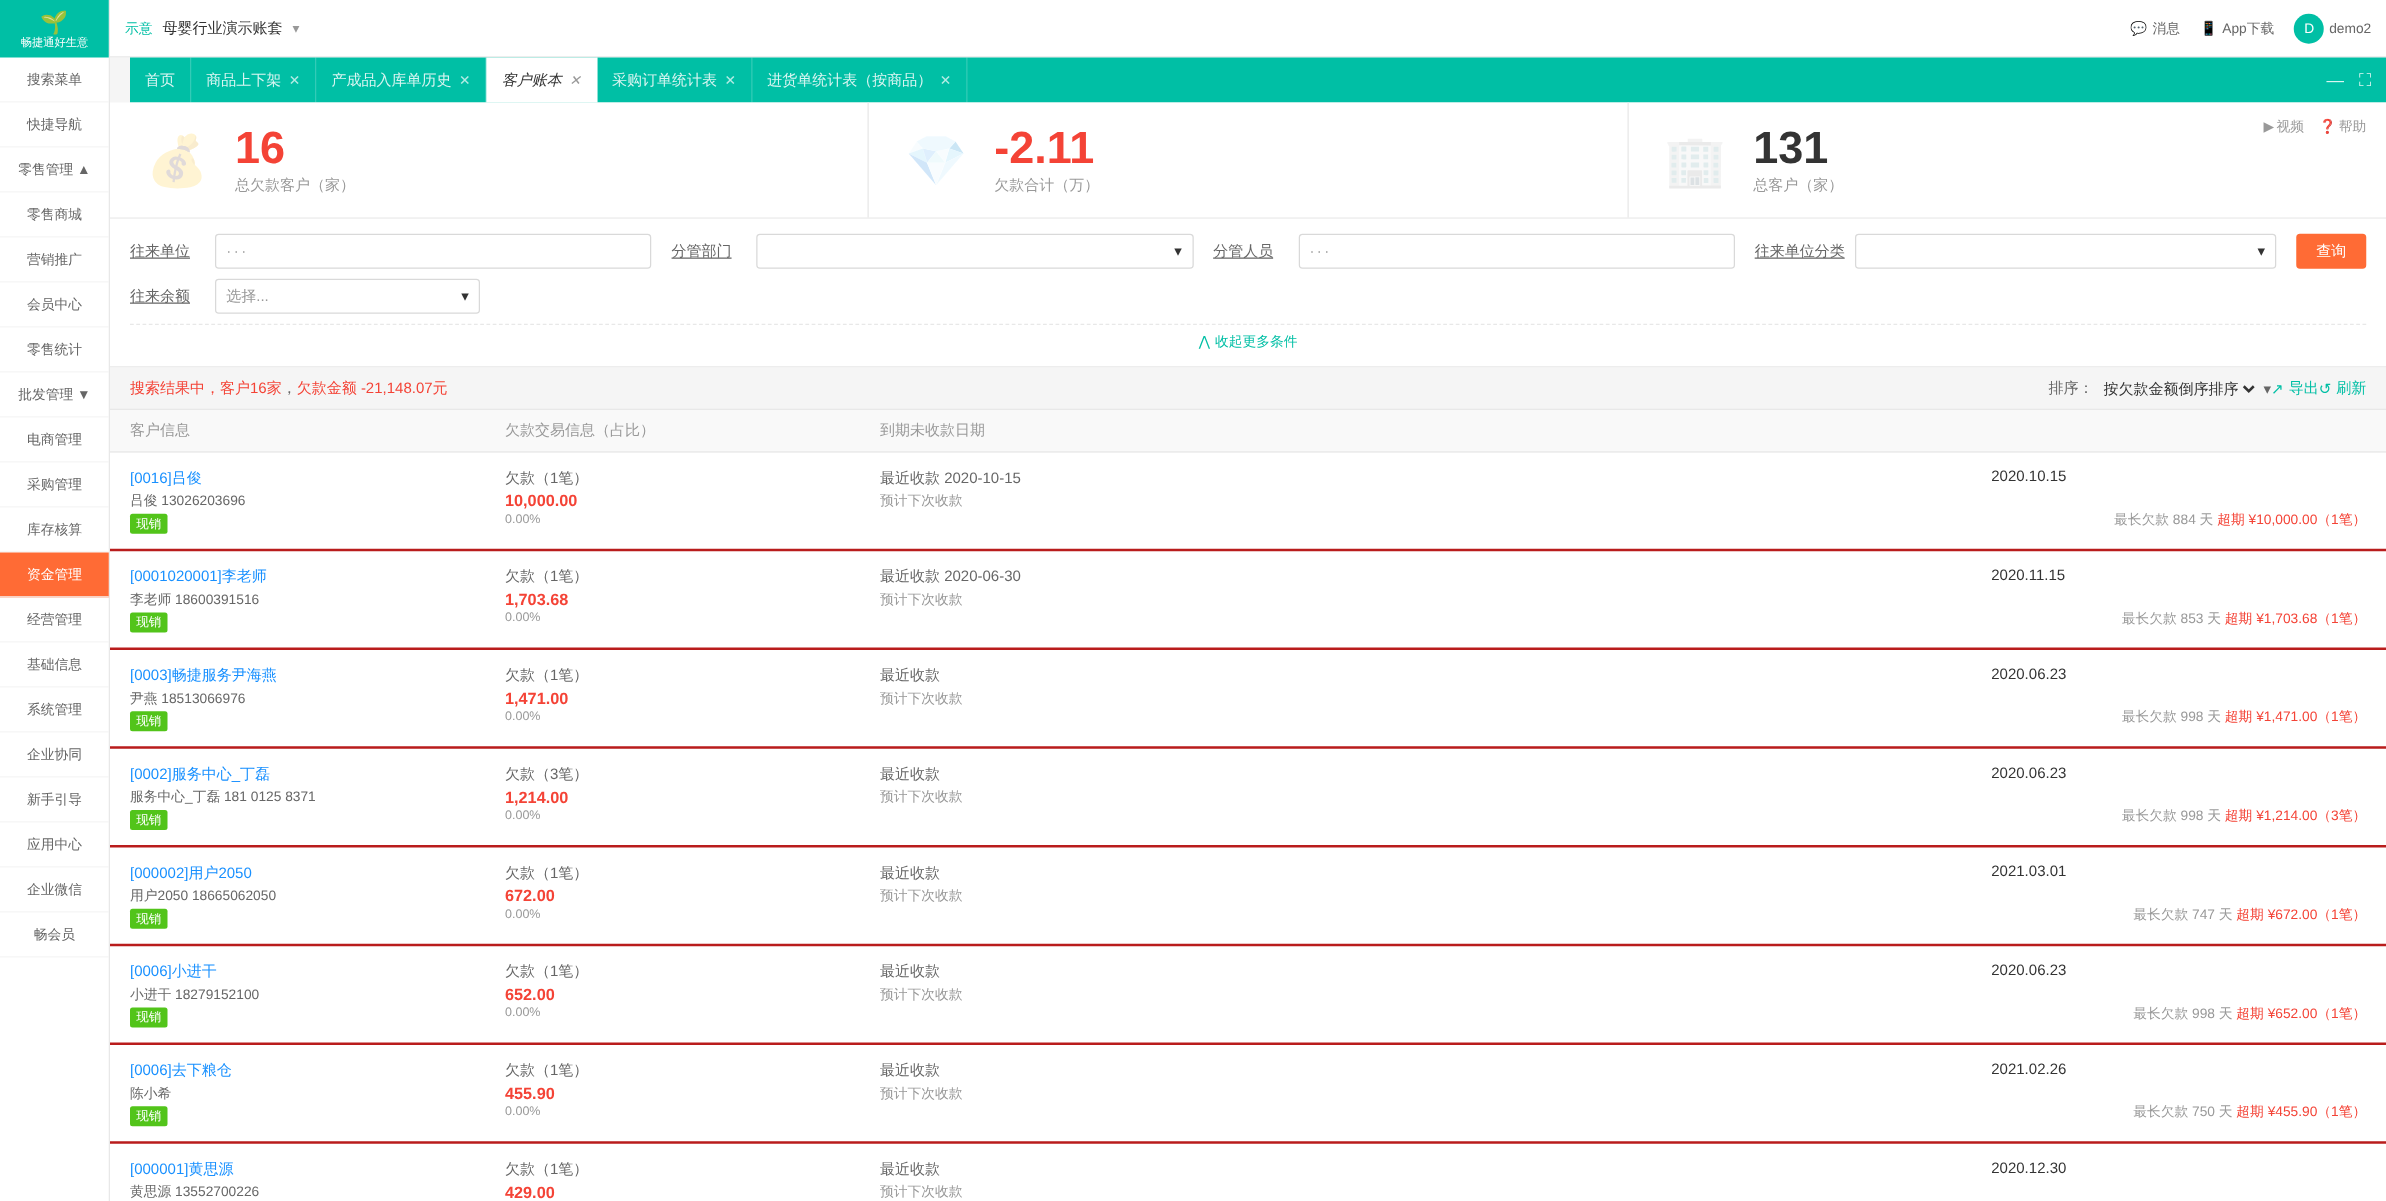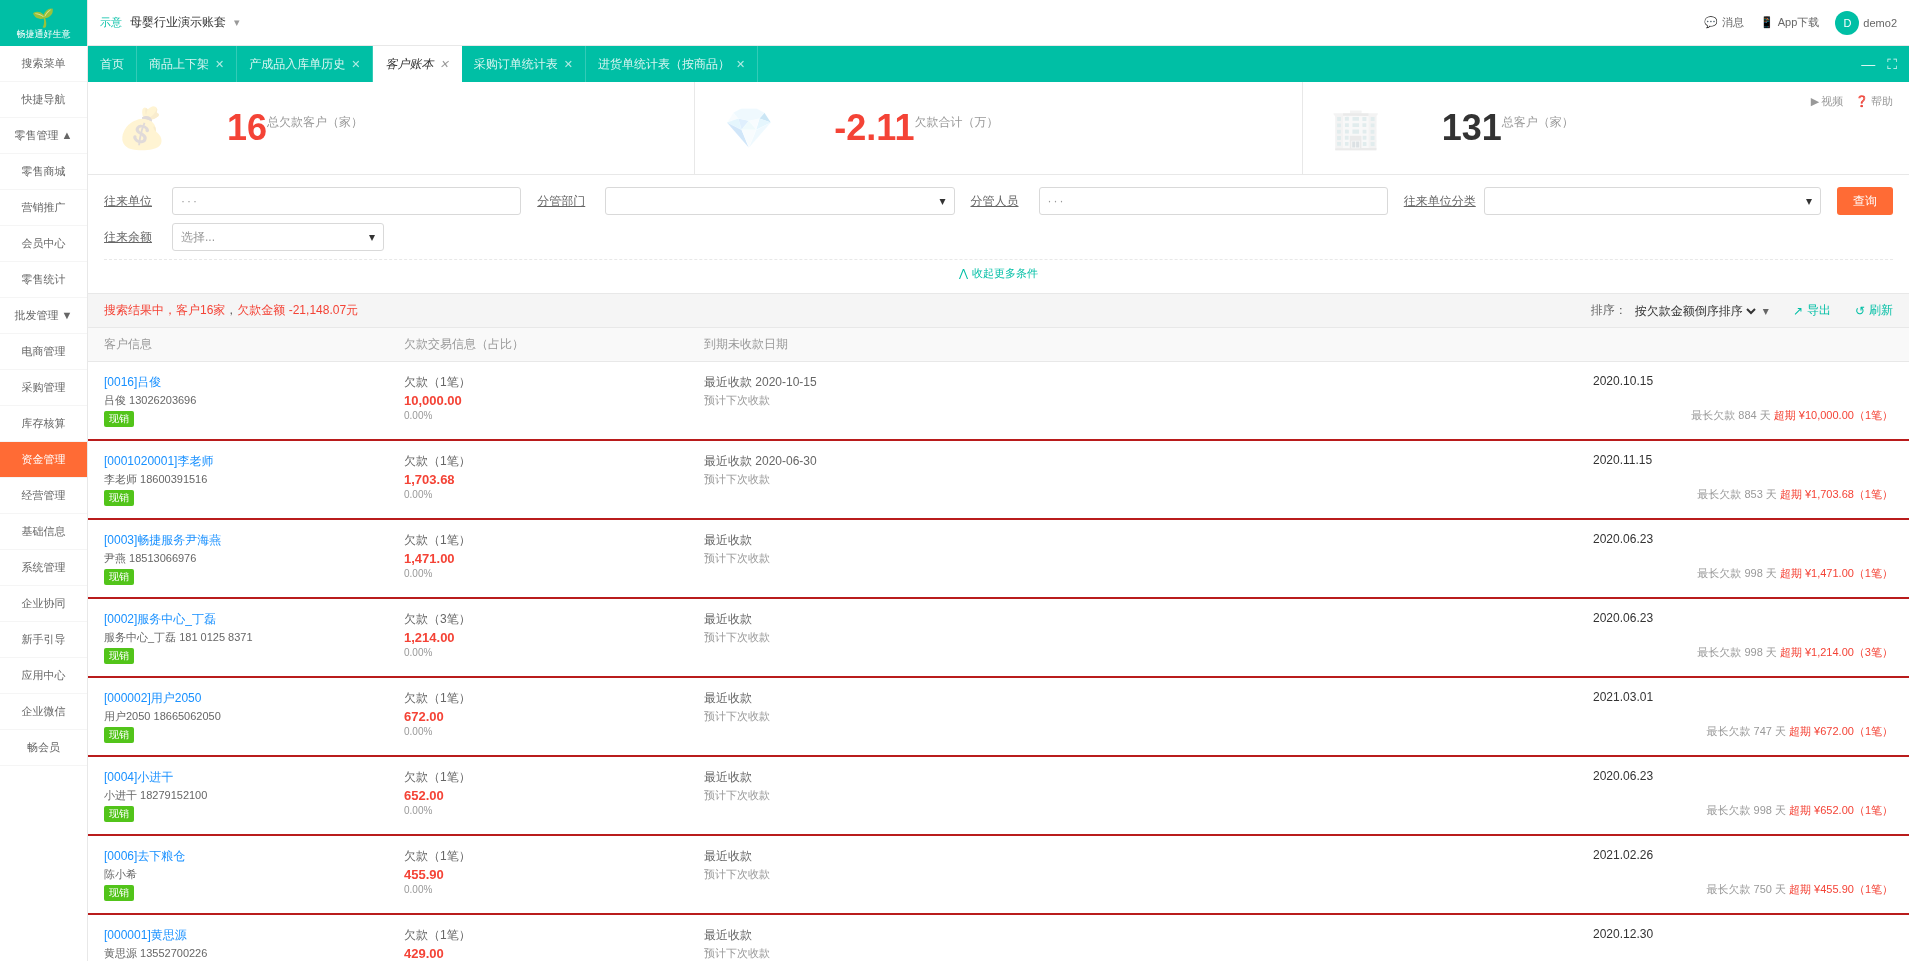--- a/index.html
+++ b/index.html
@@ -14,38 +14,38 @@
     
     .main { flex: 1; display: flex; flex-direction: column; overflow: hidden; }
 
     
     .topbar { background: #fff; height: 46px; display: flex; align-items: center; justify-content: space-between; padding: 0 12px; border-bottom: 1px solid #e8e8e8; flex-shrink: 0; }
     .topbar-left { display: flex; align-items: center; gap: 8px; font-size: 11px; color: #666; }
     .topbar-right { display: flex; align-items: center; gap: 16px; font-size: 11px; color: #666; }
     .topbar-icon { display: flex; align-items: center; gap: 4px; cursor: pointer; }
 
     
-    .tabs { background: #00bfa5; display: flex; align-items: center; height: 36px; flex-shrink: 0; }
+    .tabs { background: #00bfa5; display: flex; align-items: center; height: 36px; flex-shrink: 0; margin-left: 16px; }
     .tab { padding: 0 12px; height: 36px; display: flex; align-items: center; font-size: 12px; color: rgba(255,255,255,0.85); cursor: pointer; white-space: nowrap; border-right: 1px solid rgba(255,255,255,0.2); }
     .tab.active { background: #fff; color: #333; font-style: italic; }
     .tab .close { margin-left: 6px; color: rgba(255,255,255,0.7); font-size: 11px; }
     .tab.active .close { color: #999; }
     .tabs-spacer { flex: 1; }
     .tabs-actions { display: flex; align-items: center; padding: 0 8px; gap: 4px; }
     .tab-action-btn { color: rgba(255,255,255,0.85); font-size: 14px; cursor: pointer; padding: 2px 4px; }
 
     
     .stats-area { background: #fff; display: flex; border-bottom: 1px solid #e8e8e8; flex-shrink: 0; }
     .stat-card { flex: 1; padding: 16px 24px; display: flex; align-items: center; gap: 16px; border-right: 1px solid #e8e8e8; position: relative; }
     .stat-card:last-child { border-right: none; }
     .stat-icon { width: 60px; height: 60px; opacity: 0.2; display: flex; align-items: center; justify-content: center; font-size: 40px; }
     .stat-icon.orange { color: #ff6b35; }
     .stat-icon.pink { color: #e91e8c; }
     .stat-icon.blue { color: #4db6e8; }
-    .stat-content { display: flex; flex-direction: row; margin-left: 39px; }
+    .stat-content { display: flex; flex-direction: column; }
     .stat-number { font-size: 36px; font-weight: bold; line-height: 1; }
     .stat-number.red { color: #f44336; }
     .stat-number.black { color: #333; }
     .stat-label { font-size: 12px; color: #999; margin-top: 4px; }
     .stat-card-actions { position: absolute; top: 12px; right: 16px; display: flex; gap: 12px; font-size: 11px; color: #999; }
     .stat-card-action { cursor: pointer; display: flex; align-items: center; gap: 2px; }
 
     
     .filter-area { background: #fff; padding: 12px 16px; border-bottom: 1px solid #e8e8e8; flex-shrink: 0; }
     .filter-row { display: flex; align-items: center; gap: 16px; margin-bottom: 8px; }
@@ -56,21 +56,21 @@
     .filter-dots { color: #999; letter-spacing: 2px; }
     .filter-select { flex: 1; height: 28px; border: 1px solid #d9d9d9; border-radius: 3px; padding: 0 8px; font-size: 12px; display: flex; align-items: center; justify-content: space-between; cursor: pointer; background: #fff; }
     .search-btn { background: #ff6b35; color: #fff; border: none; height: 28px; padding: 0 16px; border-radius: 3px; font-size: 12px; cursor: pointer; }
     .collapse-row { display: flex; justify-content: center; border-top: 1px dashed #e8e8e8; padding-top: 6px; margin-top: 4px; }
     .collapse-btn { color: #00bfa5; font-size: 11px; cursor: pointer; display: flex; align-items: center; gap: 4px; }
 
     
     .result-bar { background: #f5f5f5; padding: 8px 16px; display: flex; align-items: center; justify-content: space-between; border-bottom: 1px solid #e8e8e8; flex-shrink: 0; }
     .result-info { font-size: 12px; color: #666; }
     .result-info span { color: #f44336; }
-    .result-actions { display: flex; align-items: flex-start; gap: 24px; font-size: 12px; }
+    .result-actions { display: flex; align-items: flex-start; gap: 0; font-size: 12px; }
     .result-sort { display: flex; align-items: center; gap: 4px; color: #666; }
     .sort-select { border: none; background: transparent; font-size: 12px; color: #333; cursor: pointer; }
     .result-btn { display: flex; align-items: center; gap: 4px; color: #00bfa5; cursor: pointer; }
 
     
     .table-area { flex: 1; overflow-y: auto; background: #fff; }
     .table-header { display: grid; grid-template-columns: 300px 300px 1fr 300px; padding: 8px 16px; background: #f9f9f9; border-bottom: 1px solid #e8e8e8; font-size: 12px; color: #999; font-weight: normal; position: sticky; top: 0; z-index: 1; }
     .table-row { display: grid; grid-template-columns: 300px 300px 1fr 300px; padding: 12px 16px; border-bottom: 2px solid #b91c1c; align-items: start; }
     .customer-name { color: #1890ff; font-size: 12px; cursor: pointer; text-decoration: none; }
     .customer-sub { font-size: 11px; color: #666; margin-top: 2px; }
@@ -396,21 +396,21 @@
     </div>
     <div>
       <div class="due-date">2021.03.01</div>
       <div class="due-overdue">
         最长欠款 747 天 <span class="overdue-link">超期 ¥672.00（1笔）</span>
       </div>
     </div>
   </div>
         <div class="table-row">
     <div>
-      <a class="customer-name">[0004]小进干</a>
+      <a class="customer-name">[0006]小进干</a>
       <div class="customer-sub">小进干  18279152100</div>
       <span class="customer-tag">现销</span>
     </div>
     <div>
       <div class="debt-count">欠款（1笔）</div>
       <div class="debt-amount">652.00</div>
       <div class="debt-ratio">0.00%</div>
     </div>
     <div>
       <div class="collection-info">最近收款</div>

